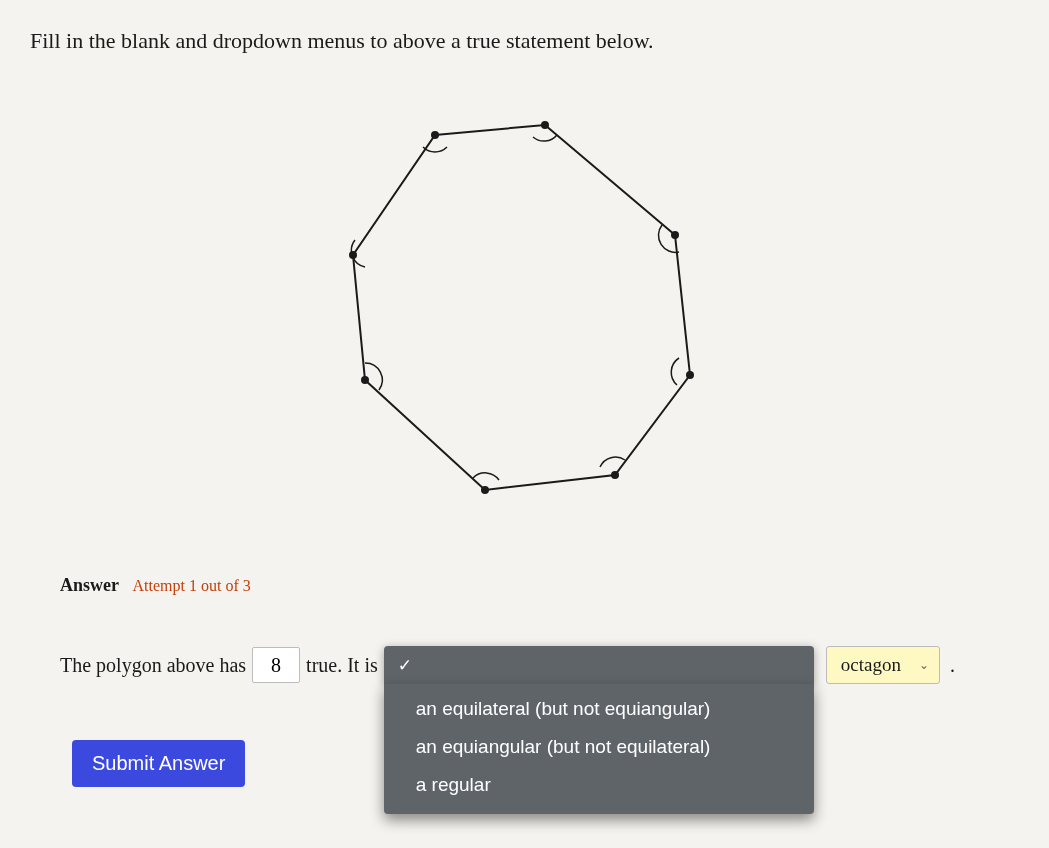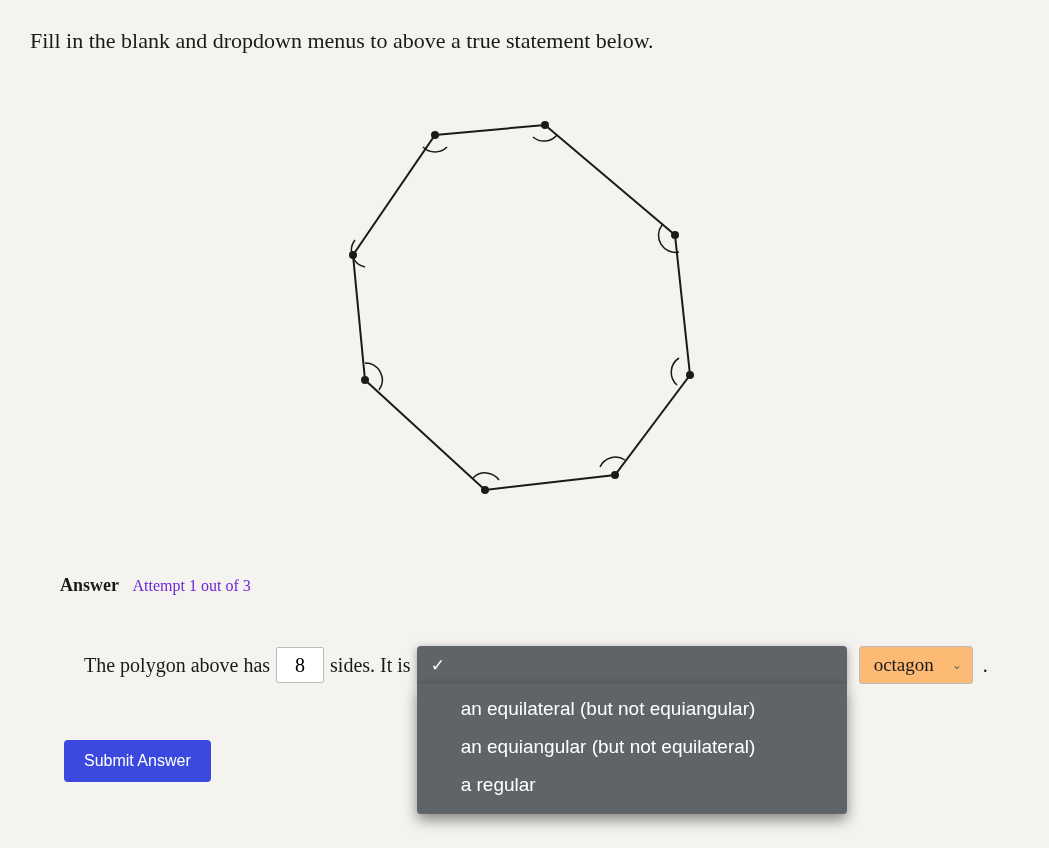--- a/index.html
+++ b/index.html
@@ -33,28 +33,27 @@
     position: absolute;
     top: 575px;
     left: 60px;
     right: 20px;
   }
   .answer-heading {
     font-size: 18px;
     margin-bottom: 50px;
   }
   .answer-heading .label { font-weight: 700; margin-right: 9px;}
-  .answer-heading .attempt { color: #6d28d9; font-size: 16px;}
+  .answer-heading .attempt { color: #c2410c; font-size: 16px;}
   .statement-row {
     display: flex;
     align-items: center;
     font-size: 20px;
     gap: 6px;
     position: relative;
-    margin-left: 24px;
   }
   .num-input {
     width: 48px;
     height: 36px;
     border: 1px solid #bcbcbc;
     background: #fff;
     text-align: center;
     font-size: 20px;
     font-family: inherit;
     border-radius: 2px;
@@ -78,58 +77,58 @@
     top: 38px;
     left: 0;
     width: 430px;
     background: #5f6469;
     border-radius: 0 0 4px 4px;
     box-shadow: 0 6px 14px rgba(0,0,0,0.45);
     padding: 6px 0 10px 0;
     z-index: 10;
   }
   .dropdown-item {
-    padding: 8px 44px;
+    padding: 8px 32px;
     color: #fff;
     font-size: 19px;
     font-family: Arial, sans-serif;
     cursor: pointer;
   }
   .check-icon {
     color: #fff;
     font-size: 17px;
   }
   .second-dropdown {
     display: flex;
     align-items: center;
     border: 1px solid #bcbcbc;
-    background: #fdba74;
+    background: #fef9c3;
     height: 38px;
     padding: 0 10px 0 14px;
     border-radius: 3px;
     font-size: 19px;
     gap: 18px;
     margin-left: 6px;
     cursor: pointer;
   }
   .chev {
     font-size: 12px;
     color: #666;
   }
   .period { margin-left: 4px; }
   .submit-btn {
     position: absolute;
     top: 740px;
-    left: 64px;
+    left: 72px;
     background: #3b49df;
     color: #fff;
     border: none;
     border-radius: 4px;
     padding: 12px 20px;
-    font-size: 16px;
+    font-size: 20px;
     font-family: Arial, sans-serif;
     cursor: pointer;
   }
 </style>
 </head>
 <body>
 
 <div class="instruction">Fill in the blank and dropdown menus to above a true statement below.</div>
 
 <div class="polygon-container">
@@ -158,21 +157,21 @@
 
 <div class="answer-area">
   <div class="answer-heading">
     <span class="label">Answer</span>
     <span class="attempt">Attempt 1 out of 3</span>
   </div>
 
   <div class="statement-row">
     <span>The polygon above has</span>
     <input class="num-input" type="text" value="8" style="">
-    <span>sides. It is</span>
+    <span>true. It is</span>
 
     <div class="dropdown-wrap">
       <div class="dropdown-open-box">
         <span class="check-icon">✓</span>
       </div>
       <div class="dropdown-list">
         <div class="dropdown-item">an equilateral (but not equiangular)</div>
         <div class="dropdown-item">an equiangular (but not equilateral)</div>
         <div class="dropdown-item">a regular</div>
       </div>

